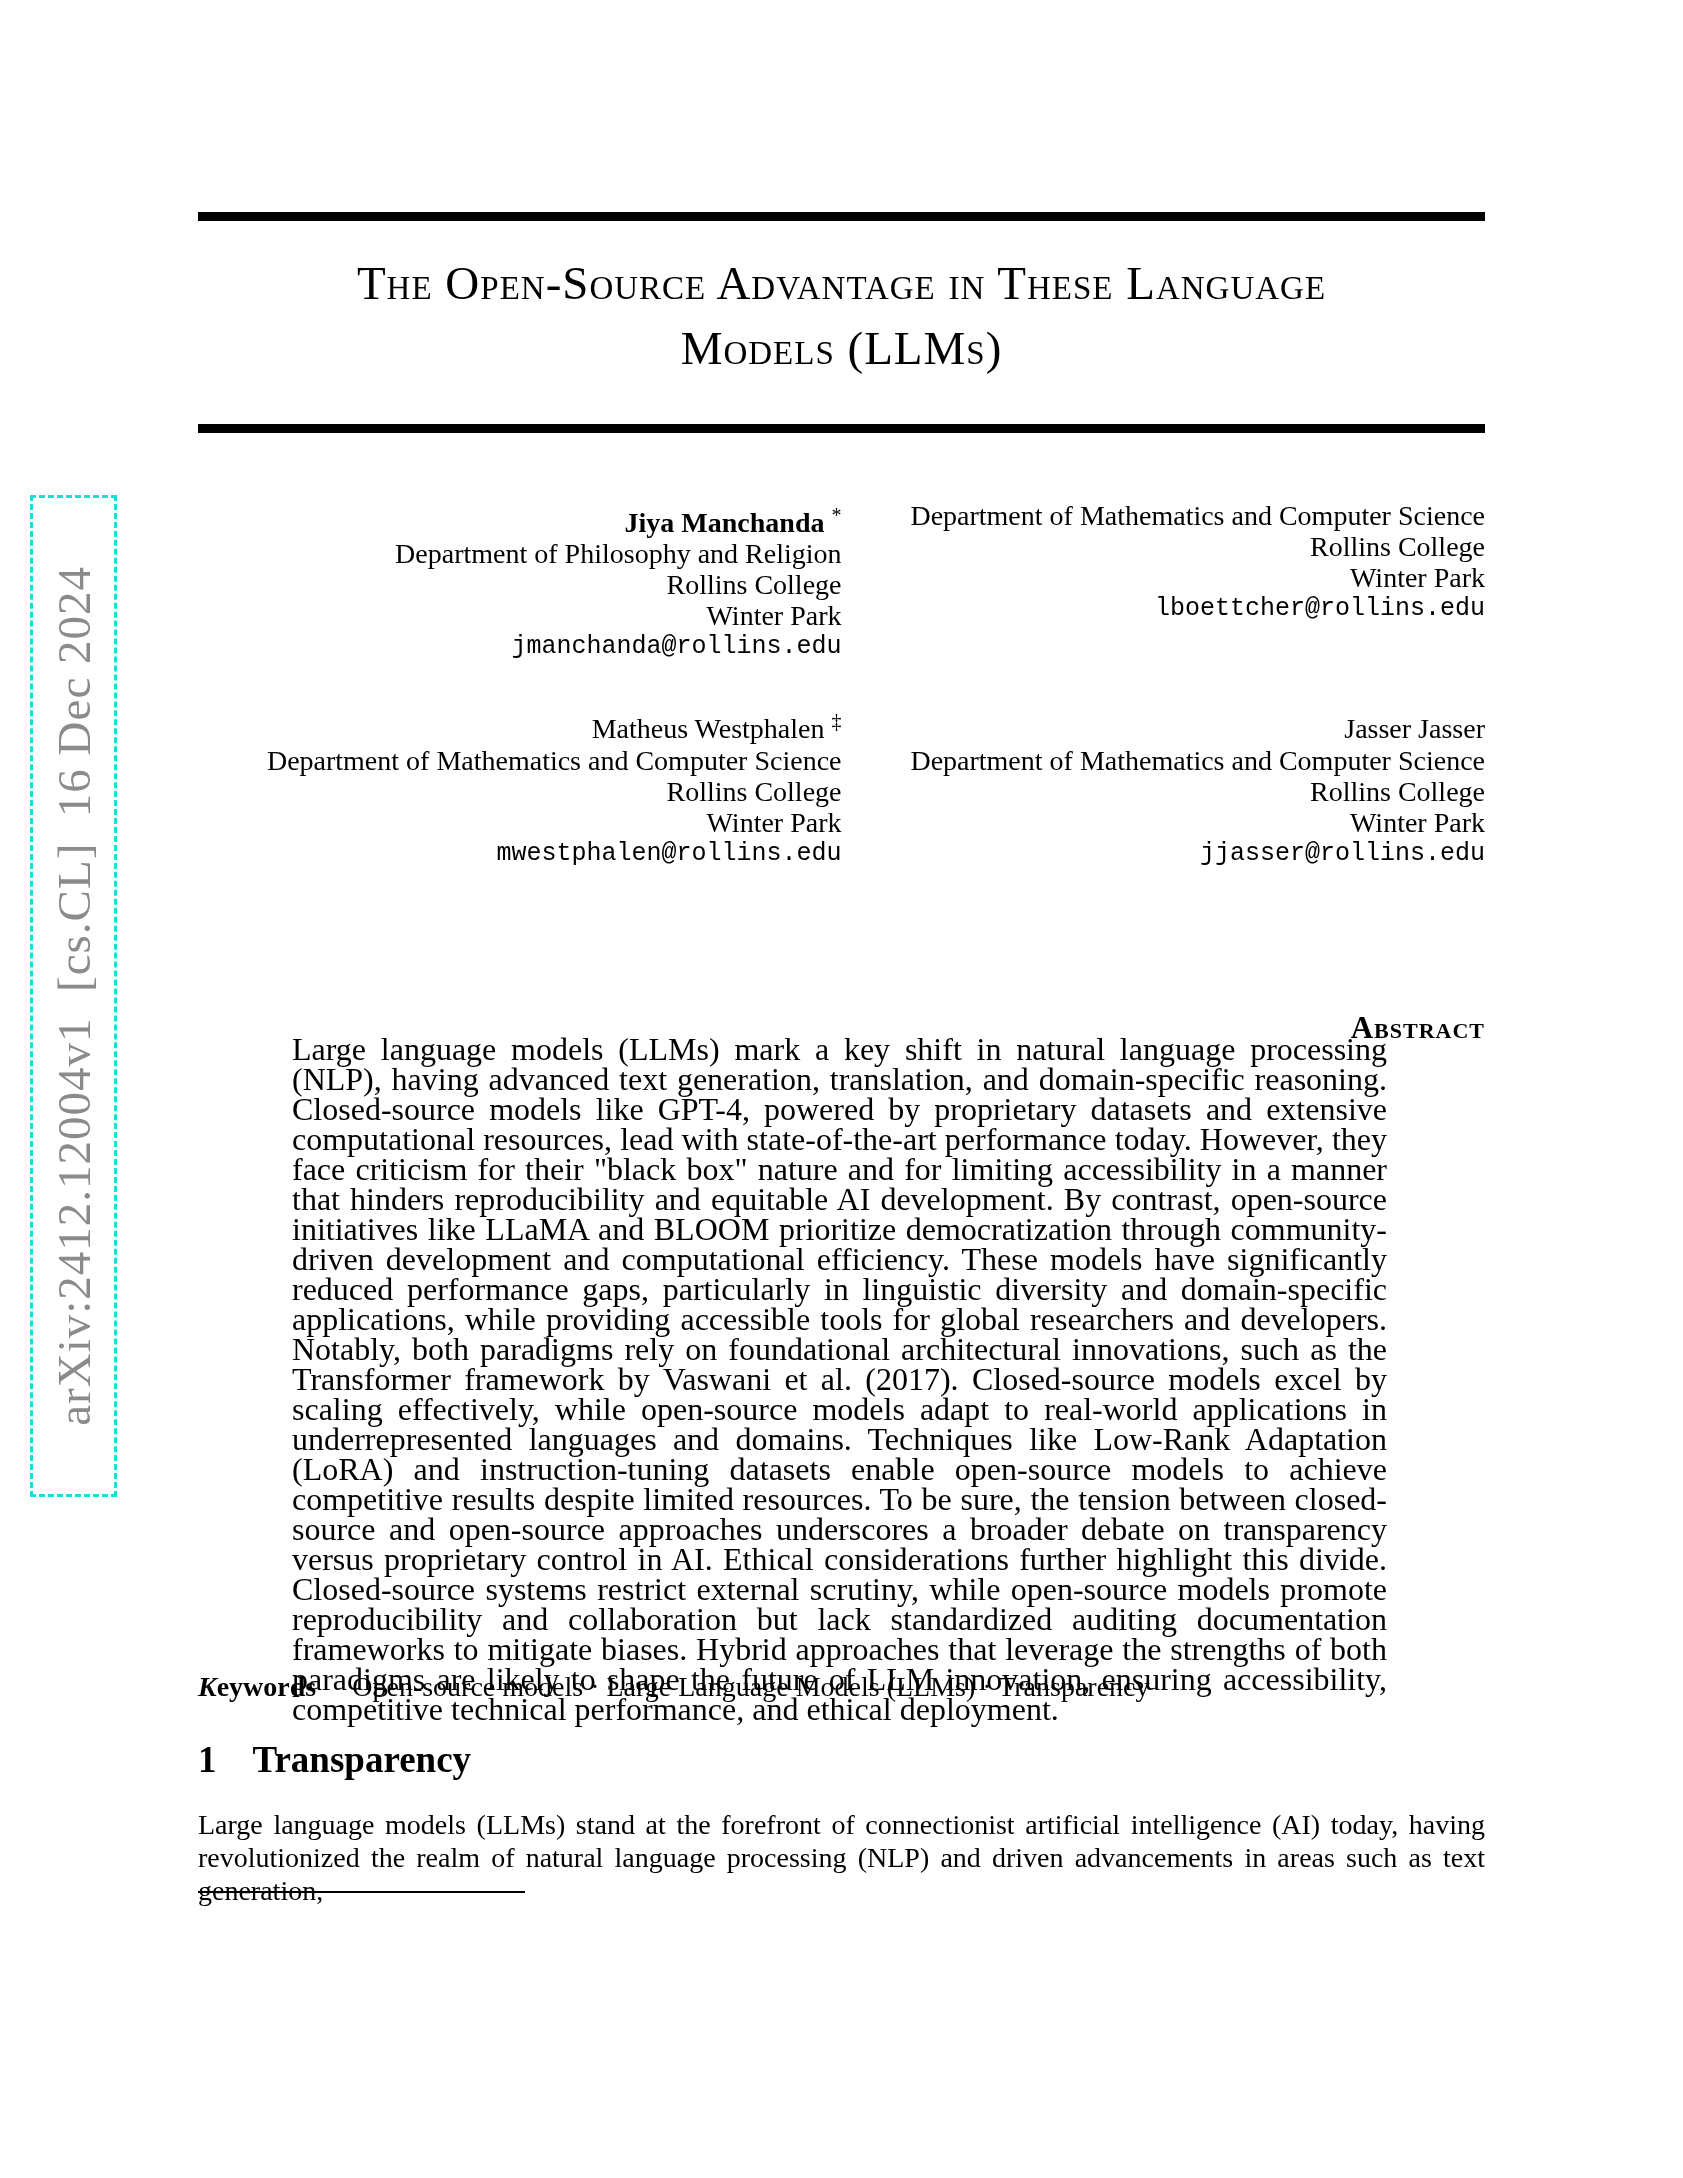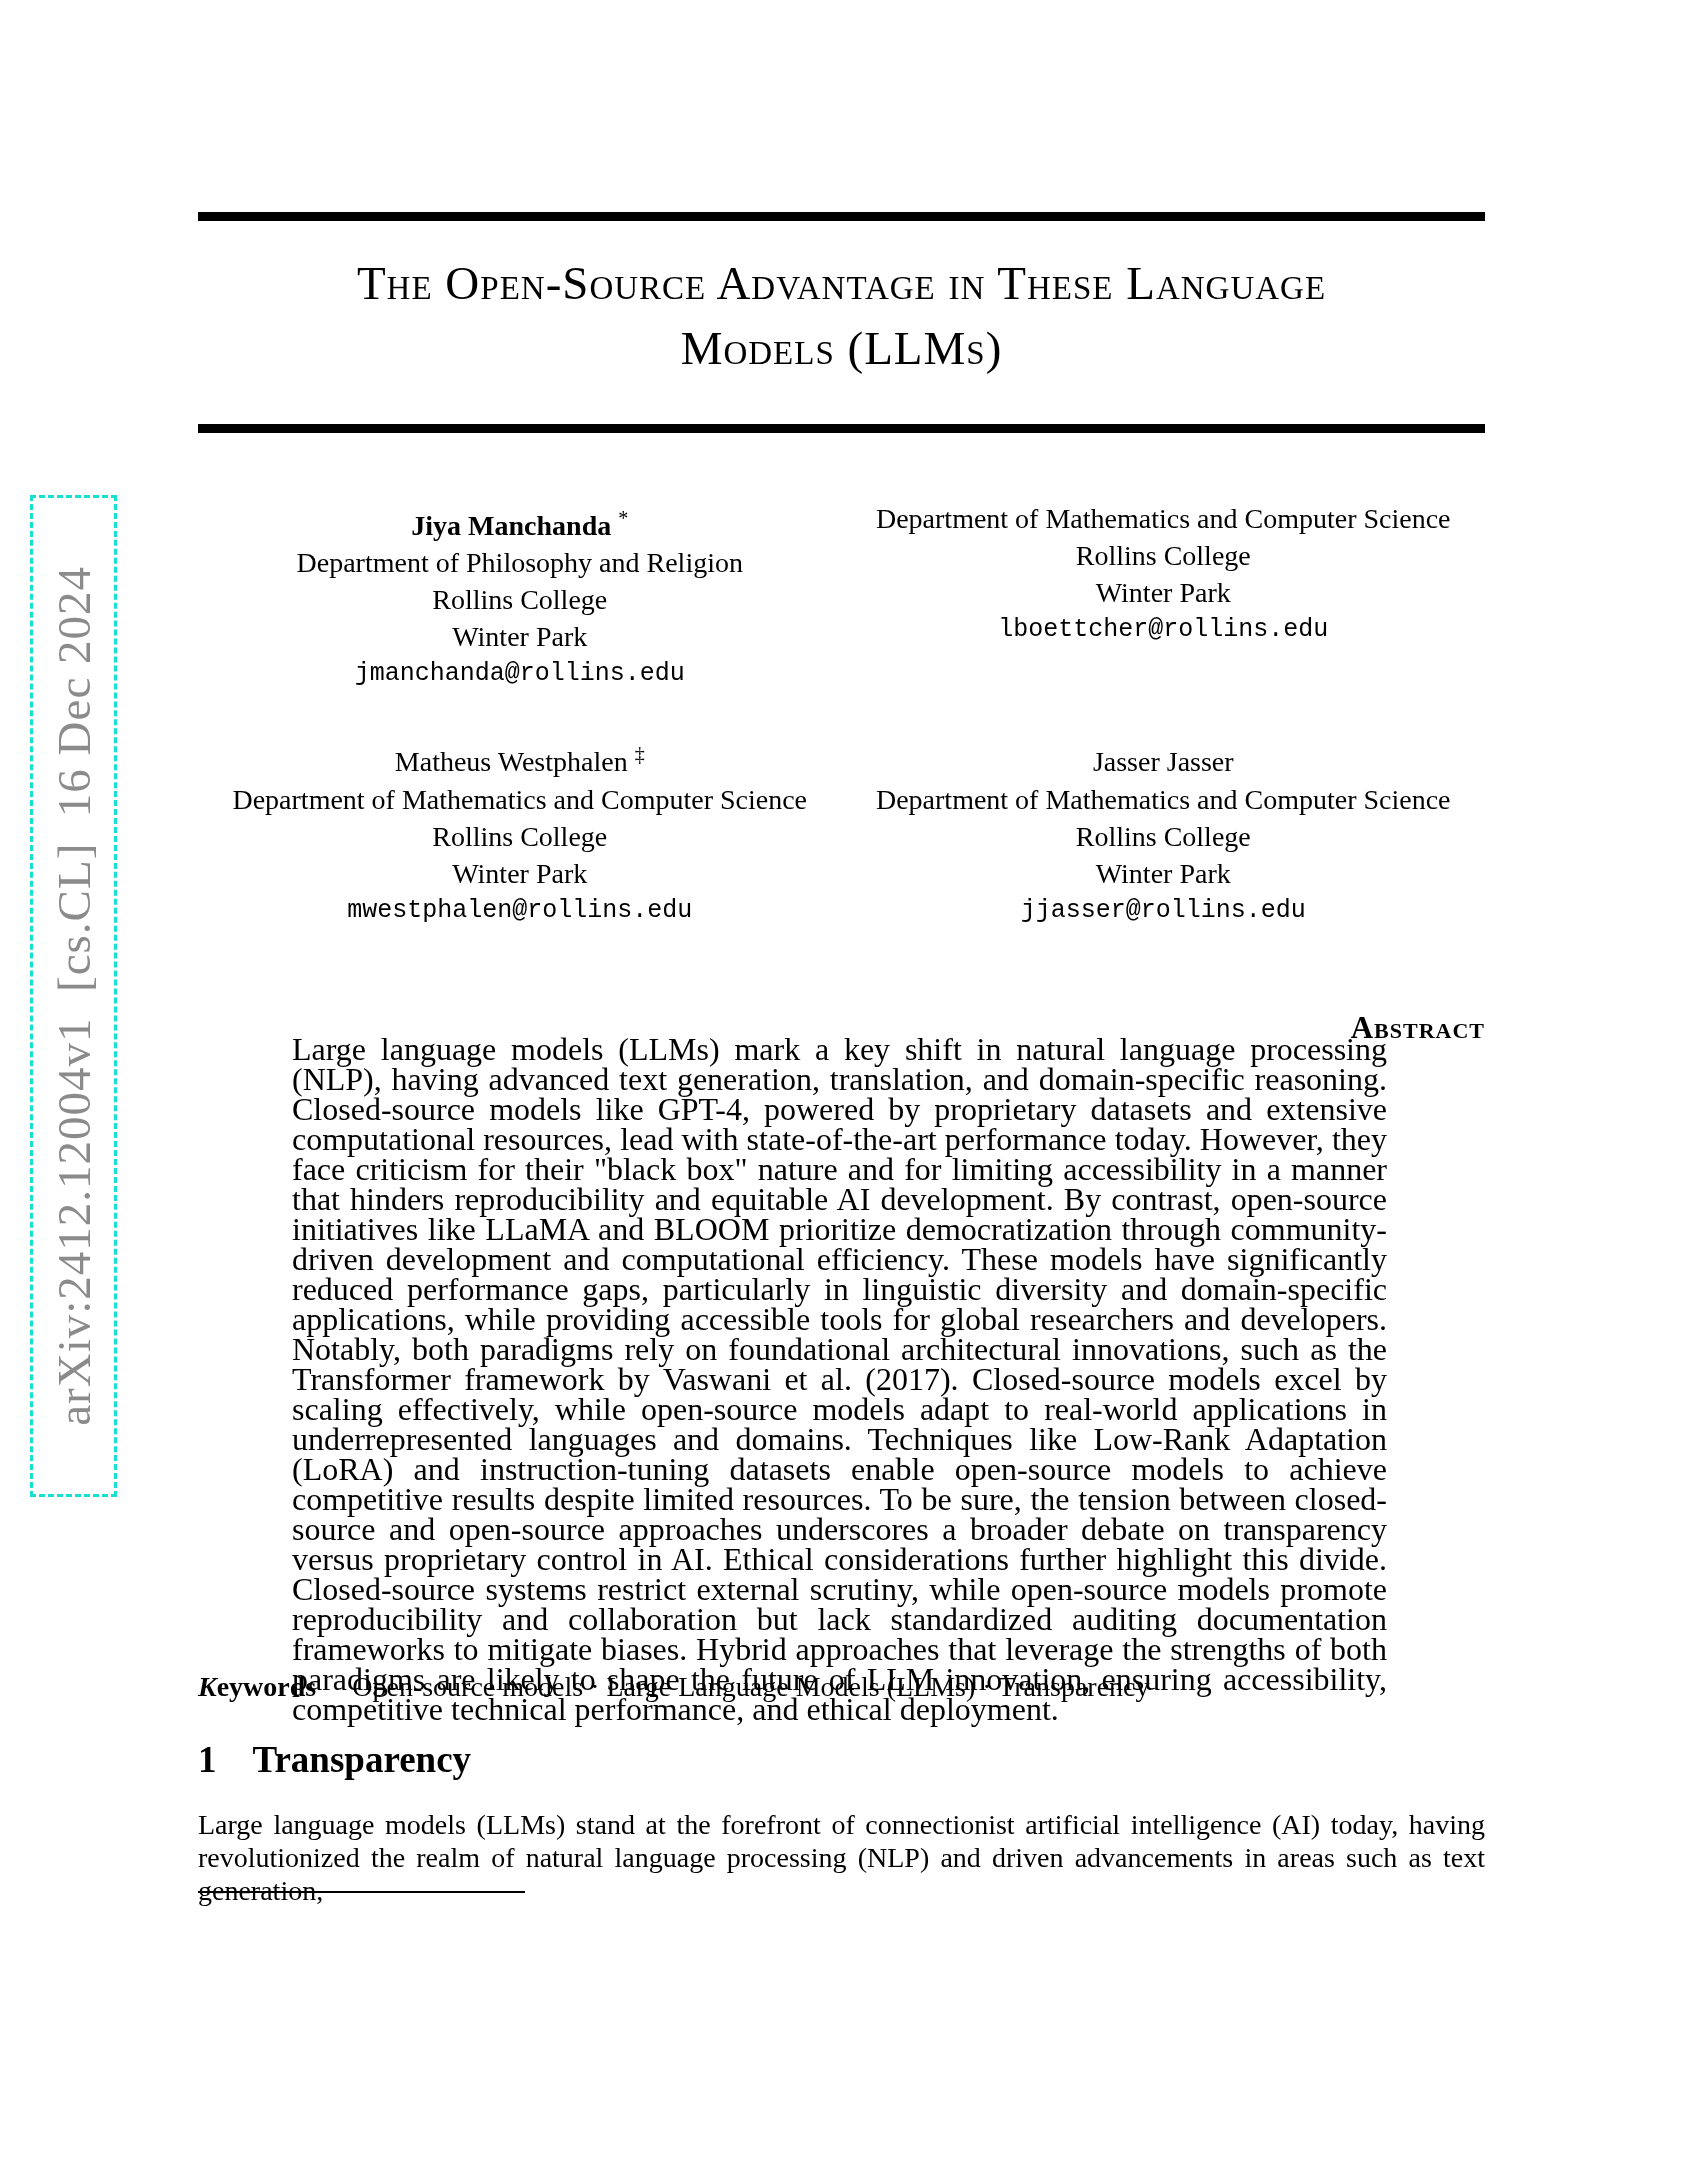--- a/index.html
+++ b/index.html
@@ -41,21 +41,21 @@
     font-size:47px;line-height:65px;
     letter-spacing:1px;
   }
 
   
   .authors{
     position:absolute;left:198px;top:500px;width:1287px;
     display:grid;grid-template-columns:1fr 1fr;
     row-gap:44px;
   }
-  .author{ text-align:center; font-size:28px; line-height:37px; }
+  .author{ text-align:right; font-size:28px; line-height:31px; }
   .author-name{ }
   .author-name.bold{ font-weight:bold; }
   .author sup{ font-size:20px; }
   .author-email{
     font-family:"Liberation Mono","DejaVu Sans Mono",monospace;
     font-size:25px; letter-spacing:0px;
   }
 
   
   .abstract-heading{

